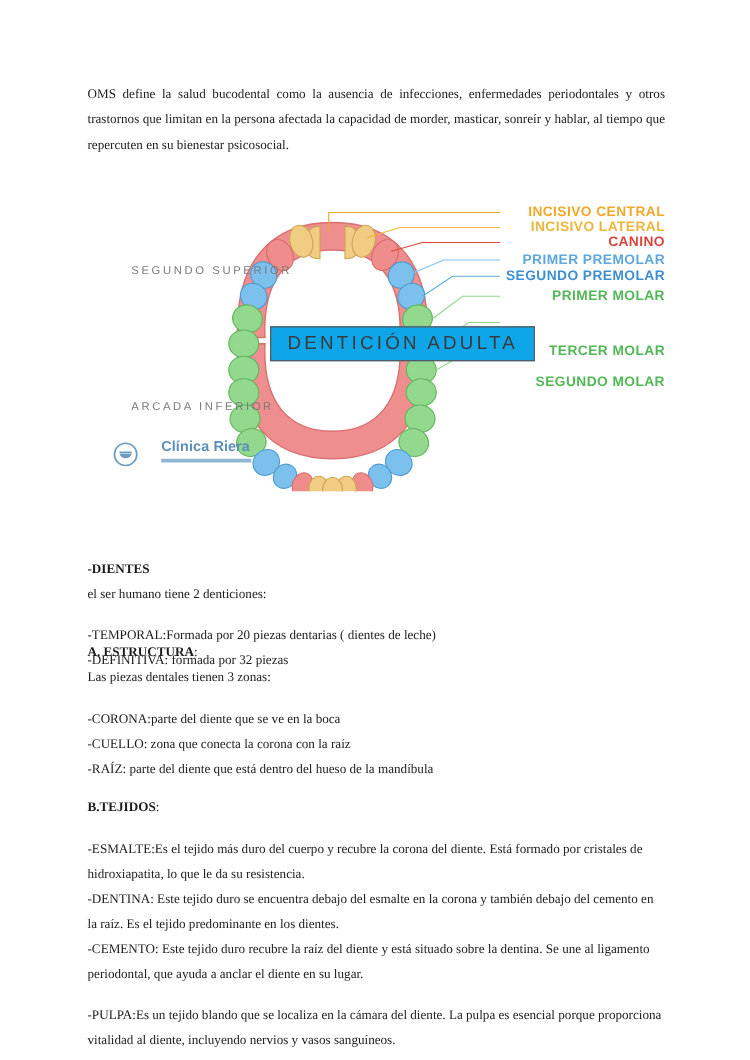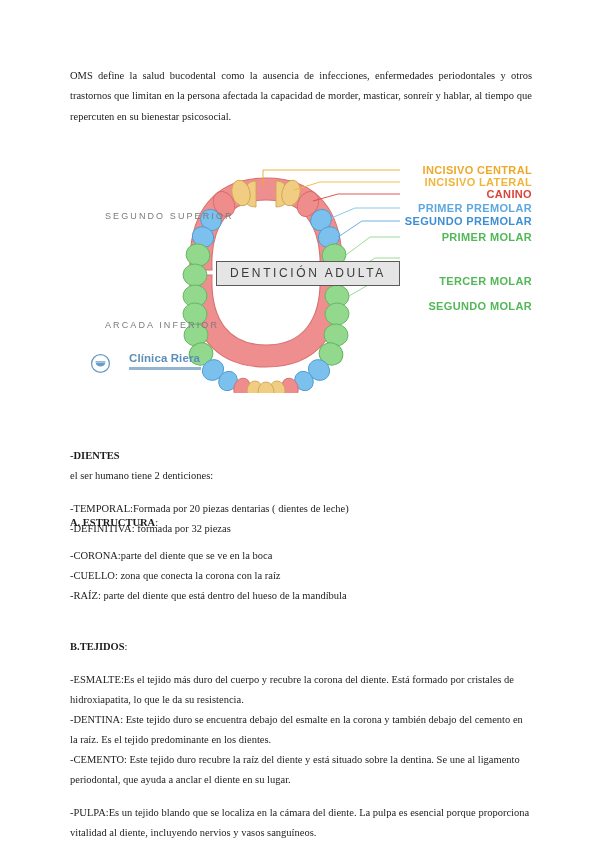--- a/index.html
+++ b/index.html
@@ -38,23 +38,23 @@
     white-space:nowrap;
   }
   .arch-sup { left:35px; top:63px; }
   .arch-inf { left:35px; top:172px; }
 
   .denticion-box {
     position:absolute;
     left:146px; top:113px;
     padding:4px 13px 5px 13px;
     border:1px solid #5a5a5a;
-    background:#e5e5e5;
-    font-family:"Liberation Sans", sans-serif;
-    font-size:12px;
+    background:#0ea5e9;
+    font-family:"Liberation Sans", sans-serif;
+    font-size:15px;
     letter-spacing:2.6px;
     color:#3a3a3a;
     white-space:nowrap;
     z-index:6;
   }
 
   .logo {
     position:absolute;
     left:20px; top:205px;
     display:flex; gap:18px;
@@ -224,20 +224,21 @@
   <div class="body-text sec-dientes">
     <p class="hd">-DIENTES</p>
     <p>el ser humano tiene 2  denticiones:</p>
     <div class="gap"></div>
     <p>-TEMPORAL:Formada por 20 piezas dentarias ( dientes de leche)</p>
     <p>-DEFINITIVA: formada por 32 piezas</p>
   </div>
 
   <div class="body-text sec-estructura">
     <p><span class="hd">A. ESTRUCTURA</span><span>:</span></p>
+    <p>Las piezas dentales tienen 3 zonas:</p>
     <div class="gap"></div>
     <p>-CORONA:parte del diente que se ve en la boca</p>
     <p>-CUELLO: zona que conecta la corona con la raíz</p>
     <p>-RAÍZ: parte del diente que está dentro del hueso de la mandíbula</p>
   </div>
 
   <div class="body-text sec-tejidos">
     <p><span class="hd">B.TEJIDOS</span><span>:</span></p>
     <div class="gap"></div>
     <p>-ESMALTE:Es el tejido más duro del cuerpo y recubre la corona del diente. Está formado por cristales de hidroxiapatita, lo que le da su resistencia.</p>

